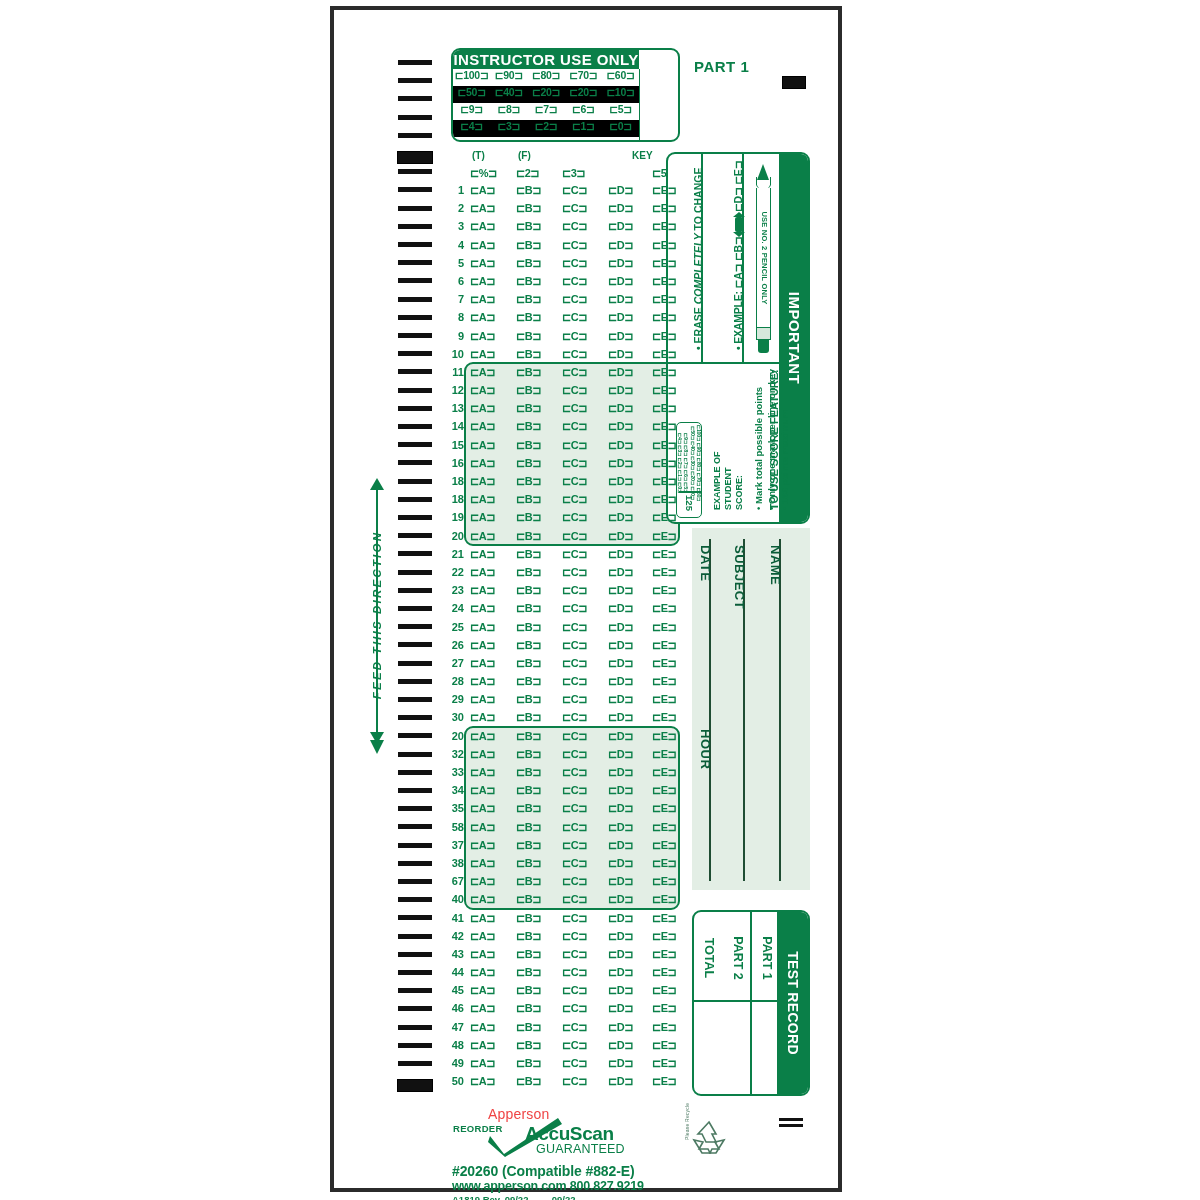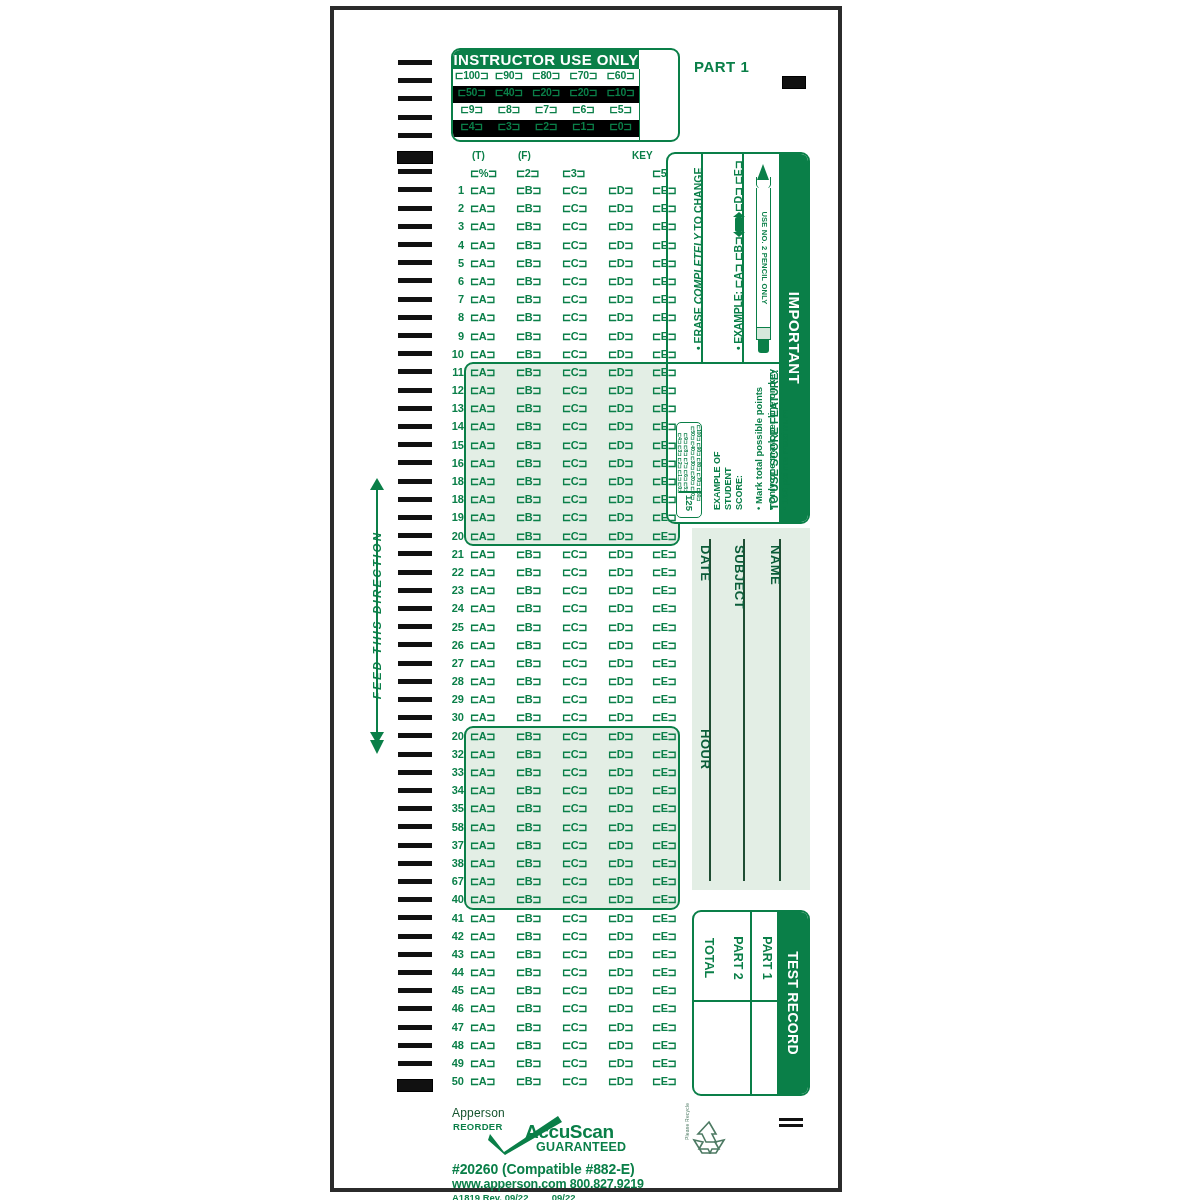--- a/index.html
+++ b/index.html
@@ -518,23 +518,24 @@
     background: #0a7f48;
   }
 
   
   .footer {
     position: absolute;
     left: 118px; top: 1096px;
     width: 330px;
   }
   .f-apperson {
-    color: #14532d;
-    font-size: 12px;
+    color: #ef4444;
+    font-size: 14px;
     letter-spacing: 0.2px;
+    margin-left: 36px;
   }
   .logo-wrap { position: relative; height: 40px; margin-top: -2px; }
   .f-reorder {
     position: absolute;
     left: 1px; top: 3px;
     color: #0a7f48;
     font-size: 9.5px;
     font-weight: bold;
     letter-spacing: 0.3px;
   }
@@ -548,21 +549,21 @@
     color: #0a7f48;
     font-size: 19px;
     font-weight: bold;
     letter-spacing: -0.4px;
   }
   .f-guar {
     position: absolute;
     left: 84px; top: 22px;
     color: #0a7f48;
     font-size: 12.5px;
-    font-weight: bold;
+    font-weight: normal;
     letter-spacing: 0.2px;
   }
   .f-model {
     color: #0a7f48;
     font-size: 14px;
     font-weight: bold;
     margin-top: 3px;
     letter-spacing: -0.1px;
   }
   .f-web {

